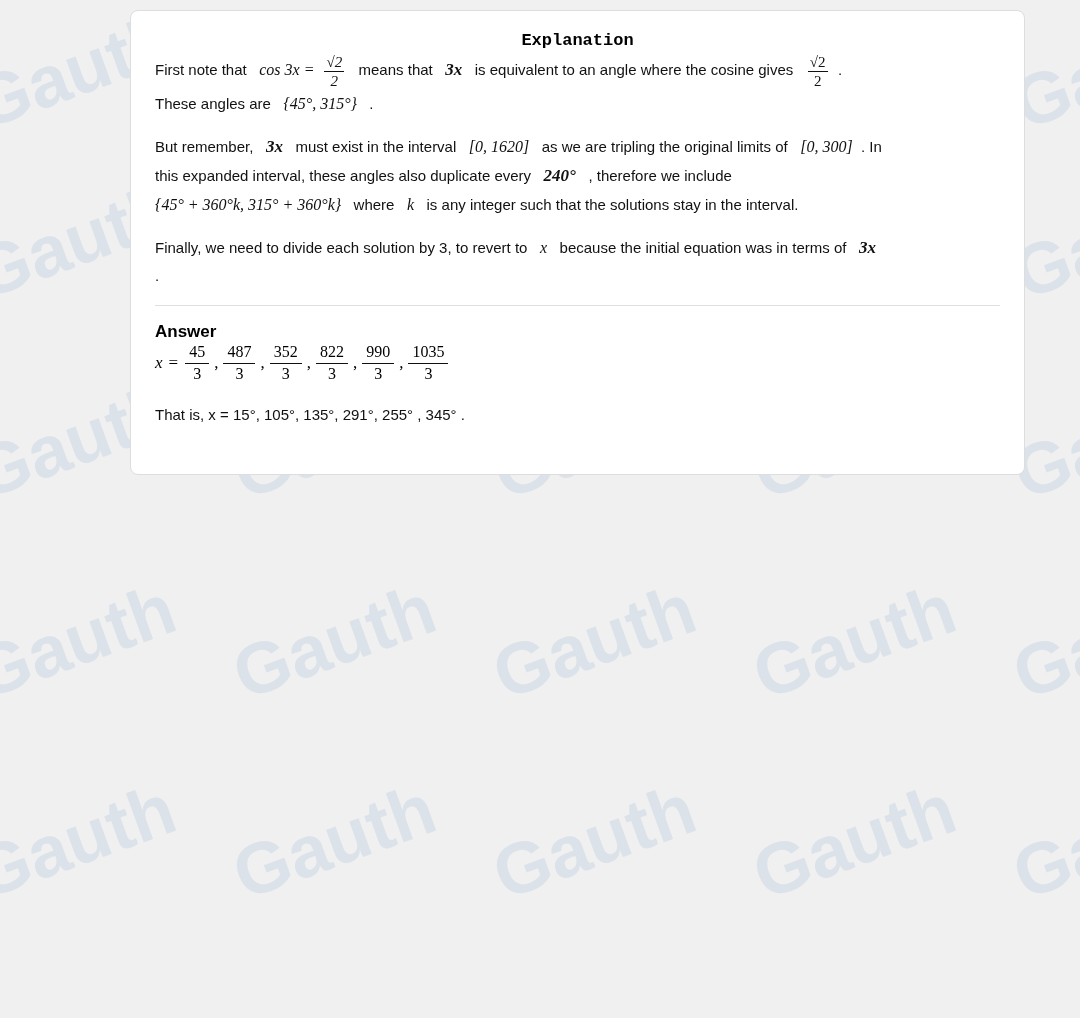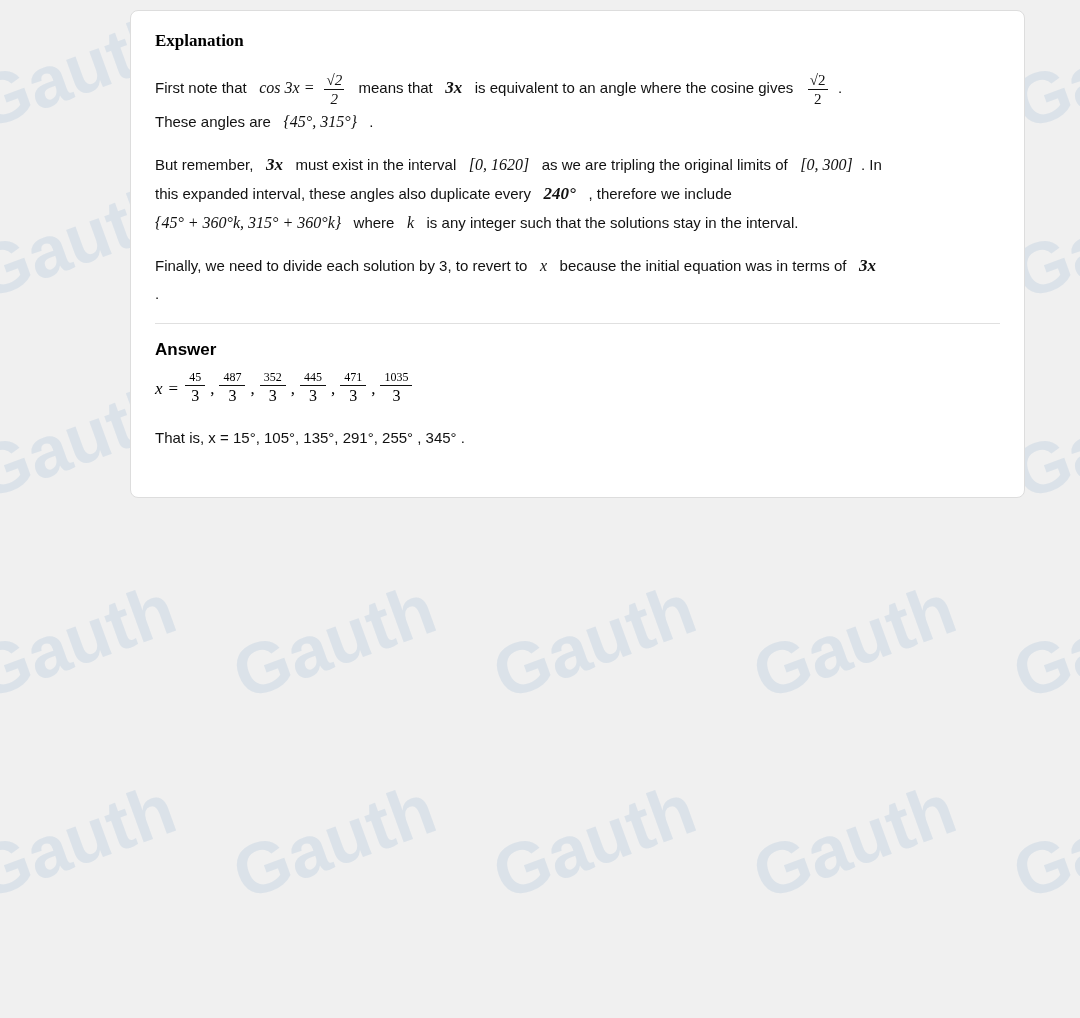--- a/index.html
+++ b/index.html
@@ -33,28 +33,28 @@
       background: white;
       border: 1px solid #ddd;
       border-radius: 8px;
       padding: 20px 24px 30px 24px;
       z-index: 10;
     }
 
     .section-title {
       font-weight: bold;
       font-size: 17px;
-      margin-bottom: 20px;
-      font-family: Liberation Serif, serif;
+      margin-bottom: 3px;
+      font-family: Liberation Mono, monospace;
+      text-align: center;
     }
 
     .answer-title {
       font-weight: bold;
       font-size: 17px;
-      margin-bottom: 10px;
       font-family: Arial, sans-serif;
     }
 
     .paragraph {
       font-size: 15px;
       line-height: 1.7;
       margin-bottom: 16px;
       font-family: Arial, sans-serif;
       color: #111;
     }
@@ -108,21 +108,21 @@
       display: inline-flex;
       flex-direction: column;
       align-items: center;
       vertical-align: middle;
       margin: 0 1px;
     }
 
     .answer-eq .frac-num {
       border-bottom: 1.5px solid #111;
       padding: 0 4px;
-      font-size: 12px;
+      font-size: 16px;
       line-height: 1.3;
       text-align: center;
     }
 
     .answer-eq .frac-den {
       padding: 0 4px;
       font-size: 16px;
       line-height: 1.3;
       text-align: center;
     }
@@ -272,27 +272,27 @@
     </span>
     <span style="margin: 0 4px;">,</span>
 
     <span class="frac-group">
       <span class="frac-num">352</span>
       <span class="frac-den">3</span>
     </span>
     <span style="margin: 0 4px;">,</span>
 
     <span class="frac-group">
-      <span class="frac-num">445</span>
-      <span class="frac-den">3</span>
-    </span>
-    <span style="margin: 0 4px;">,</span>
-
-    <span class="frac-group">
-      <span class="frac-num">471</span>
+      <span class="frac-num">822</span>
+      <span class="frac-den">3</span>
+    </span>
+    <span style="margin: 0 4px;">,</span>
+
+    <span class="frac-group">
+      <span class="frac-num">990</span>
       <span class="frac-den">3</span>
     </span>
     <span style="margin: 0 4px;">,</span>
 
     <span class="frac-group">
       <span class="frac-num">1035</span>
       <span class="frac-den">3</span>
     </span>
   </div>
 

